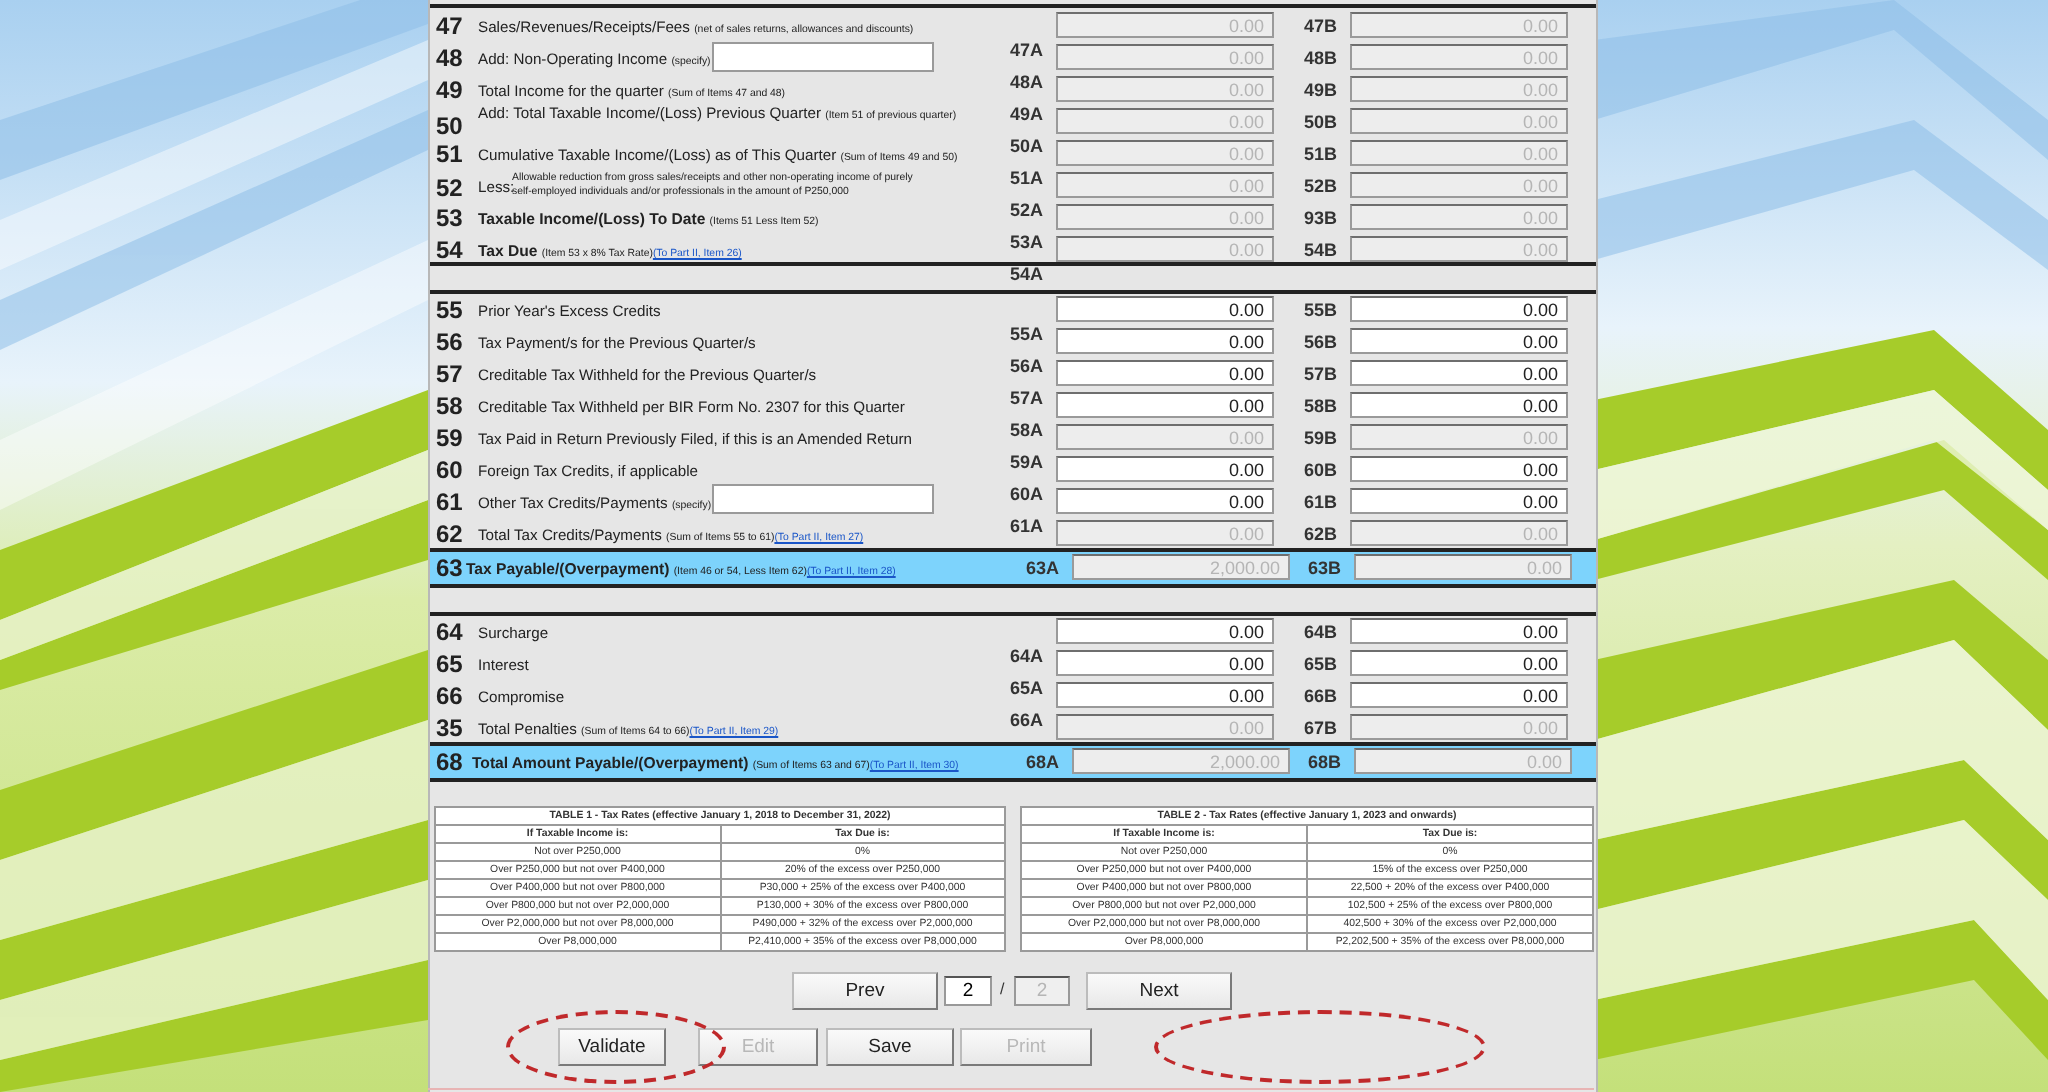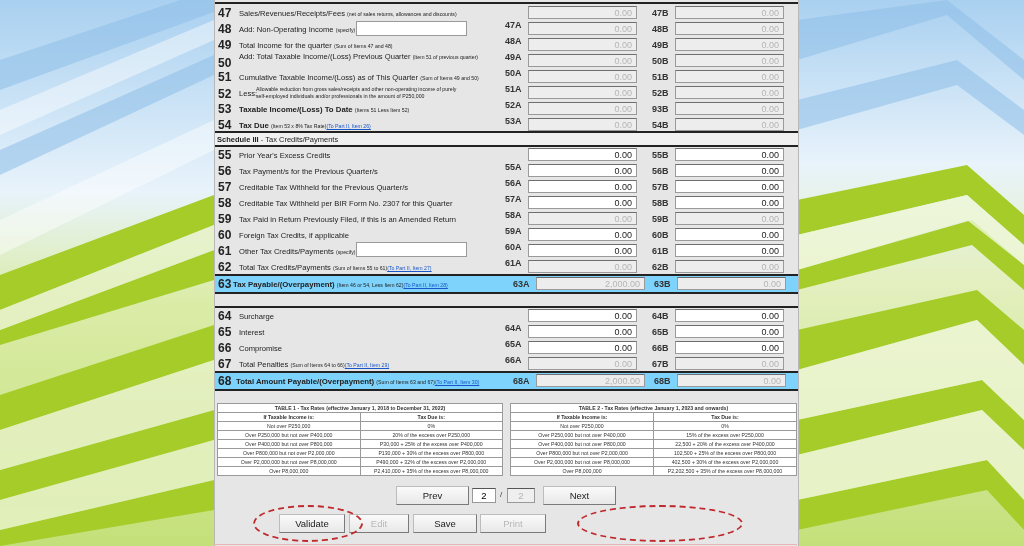--- a/index.html
+++ b/index.html
@@ -178,21 +178,20 @@
   <div class="row" style="top:117px;">
     <span class="num">54</span>
     <span class="lbl"><b>Tax Due</b> <small>(Item 53 x 8% Tax Rate)</small><a class="link">(To Part II, Item 26)</a></span>
     <span class="code codeA">54A</span>
     <div class="fld fldA dis">0.00</div>
     <span class="code codeB">54B</span>
     <div class="fld fldB dis">0.00</div>
   </div>
 
   <div class="hr" style="top:131px;"></div>
-  <div class="sched" style="top:133px;"><span>Schedule III</span> <span class="n">- Tax Credits/Payments</span></div>
   <div class="hr" style="top:145px;"></div>
 
   <div class="row" style="top:147px;">
     <span class="num">55</span>
     <span class="lbl">Prior Year's Excess Credits</span>
     <span class="code codeA">55A</span>
     <div class="fld fldA">0.00</div>
     <span class="code codeB">55B</span>
     <div class="fld fldB">0.00</div>
   </div>
@@ -294,21 +293,21 @@
   <div class="row" style="top:340px;">
     <span class="num">66</span>
     <span class="lbl">Compromise</span>
     <span class="code codeA">66A</span>
     <div class="fld fldA">0.00</div>
     <span class="code codeB">66B</span>
     <div class="fld fldB">0.00</div>
   </div>
 
   <div class="row" style="top:356px;">
-    <span class="num">67</span>
+    <span class="num">35</span>
     <span class="lbl"><span>Total Penalties</span> <small>(Sum of Items 64 to 66)</small><a class="link">(To Part II, Item 29)</a></span>
     <span class="code codeA">67A</span>
     <div class="fld fldA dis">0.00</div>
     <span class="code codeB">67B</span>
     <div class="fld fldB dis">0.00</div>
   </div>
 
   <div class="hr" style="top:371px;"></div>
   <div class="band" style="top:373px;">
     <span class="num" style="left:3px;">68</span>
@@ -391,21 +390,21 @@
         </tr>
   </tbody>
     </table>
 
   <div class="btn" style="left:181px;top:486px;width:73px;">Prev</div>
   <div class="pg" style="left:257px;width:24px;">2</div>
   <span style="position:absolute;left:285px;top:490px;font-size:8px;color:#333;">/</span>
   <div class="pg dis" style="left:292px;width:28px;">2</div>
   <div class="btn" style="left:328px;top:486px;width:73px;">Next</div>
 
-  <div class="btn" style="left:64px;top:514px;width:66px;">Validate</div>
+  <div class="btn" style="left:64px;top:514px;width:54px;">Validate</div>
   <div class="btn dis" style="left:134px;top:514px;width:60px;">Edit</div>
   <div class="btn" style="left:198px;top:514px;width:64px;">Save</div>
   <div class="btn dis" style="left:265px;top:514px;width:66px;">Print</div>
 
   <div class="oval" style="left:38px;top:505px;width:110px;height:37px;"></div>
   <div class="oval" style="left:362px;top:505px;width:166px;height:37px;"></div>
 </div>
 <div class="redline"></div>
 
 </body></html>

